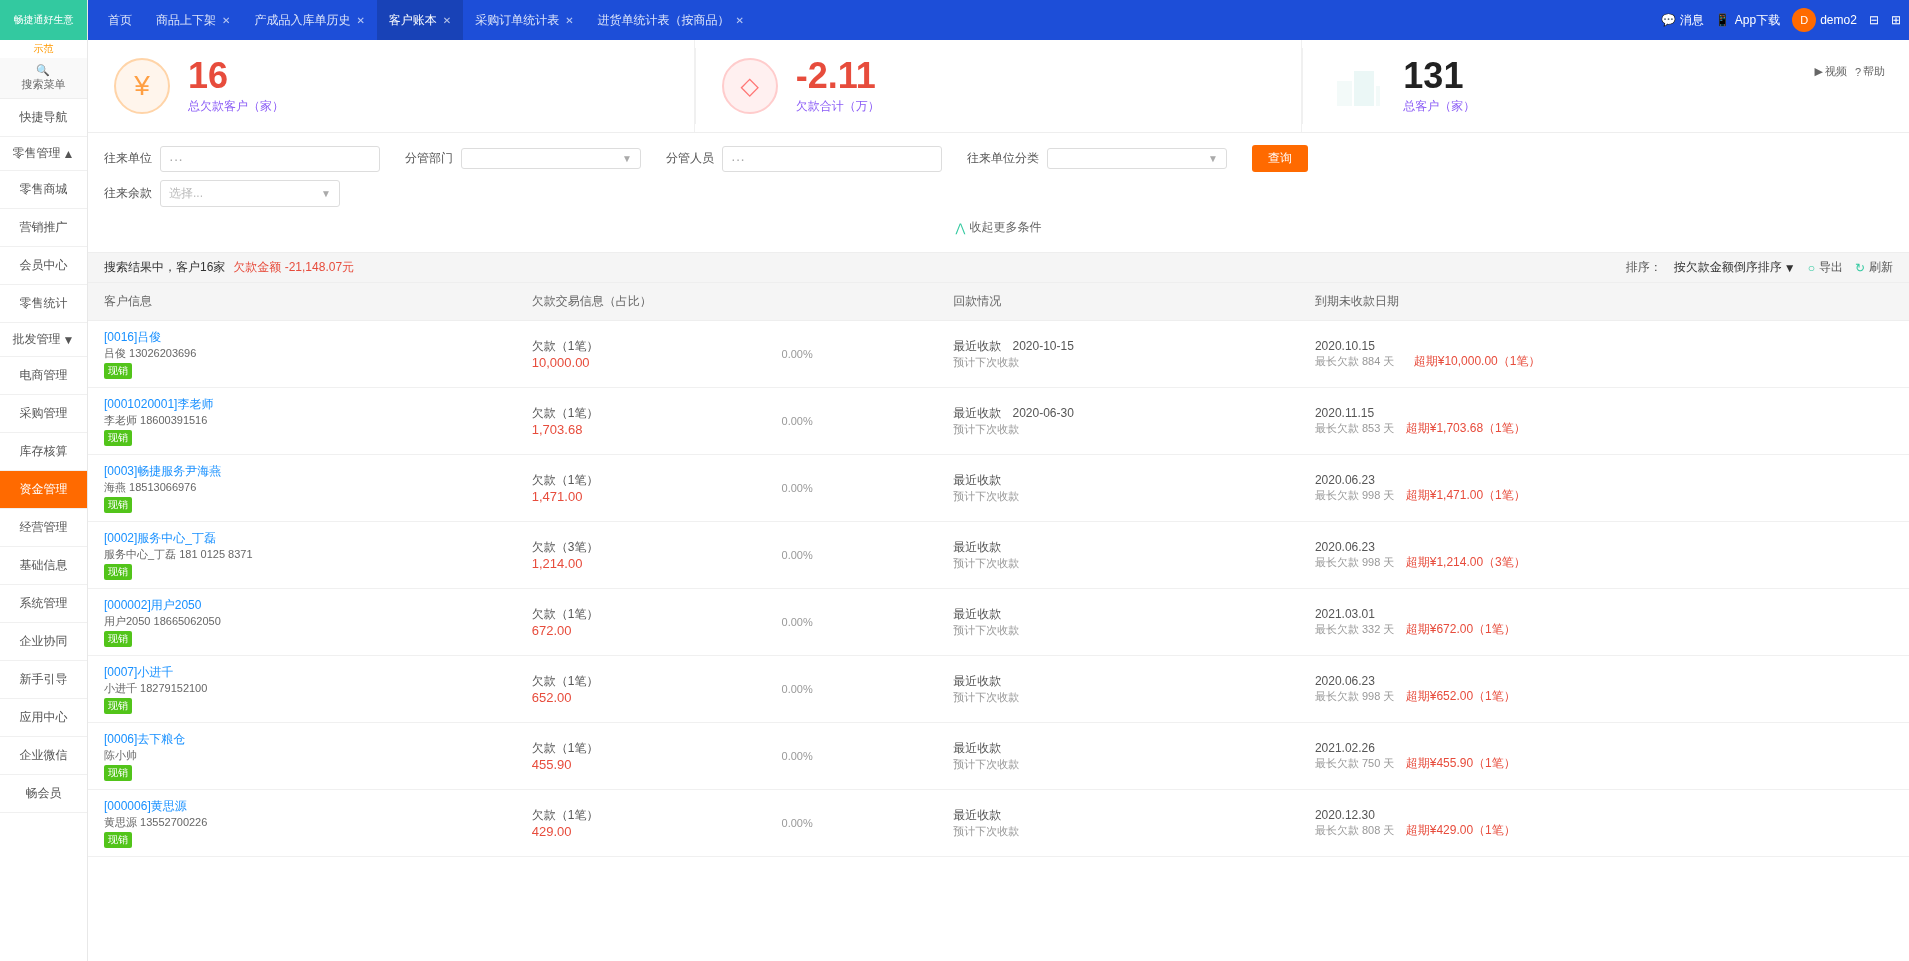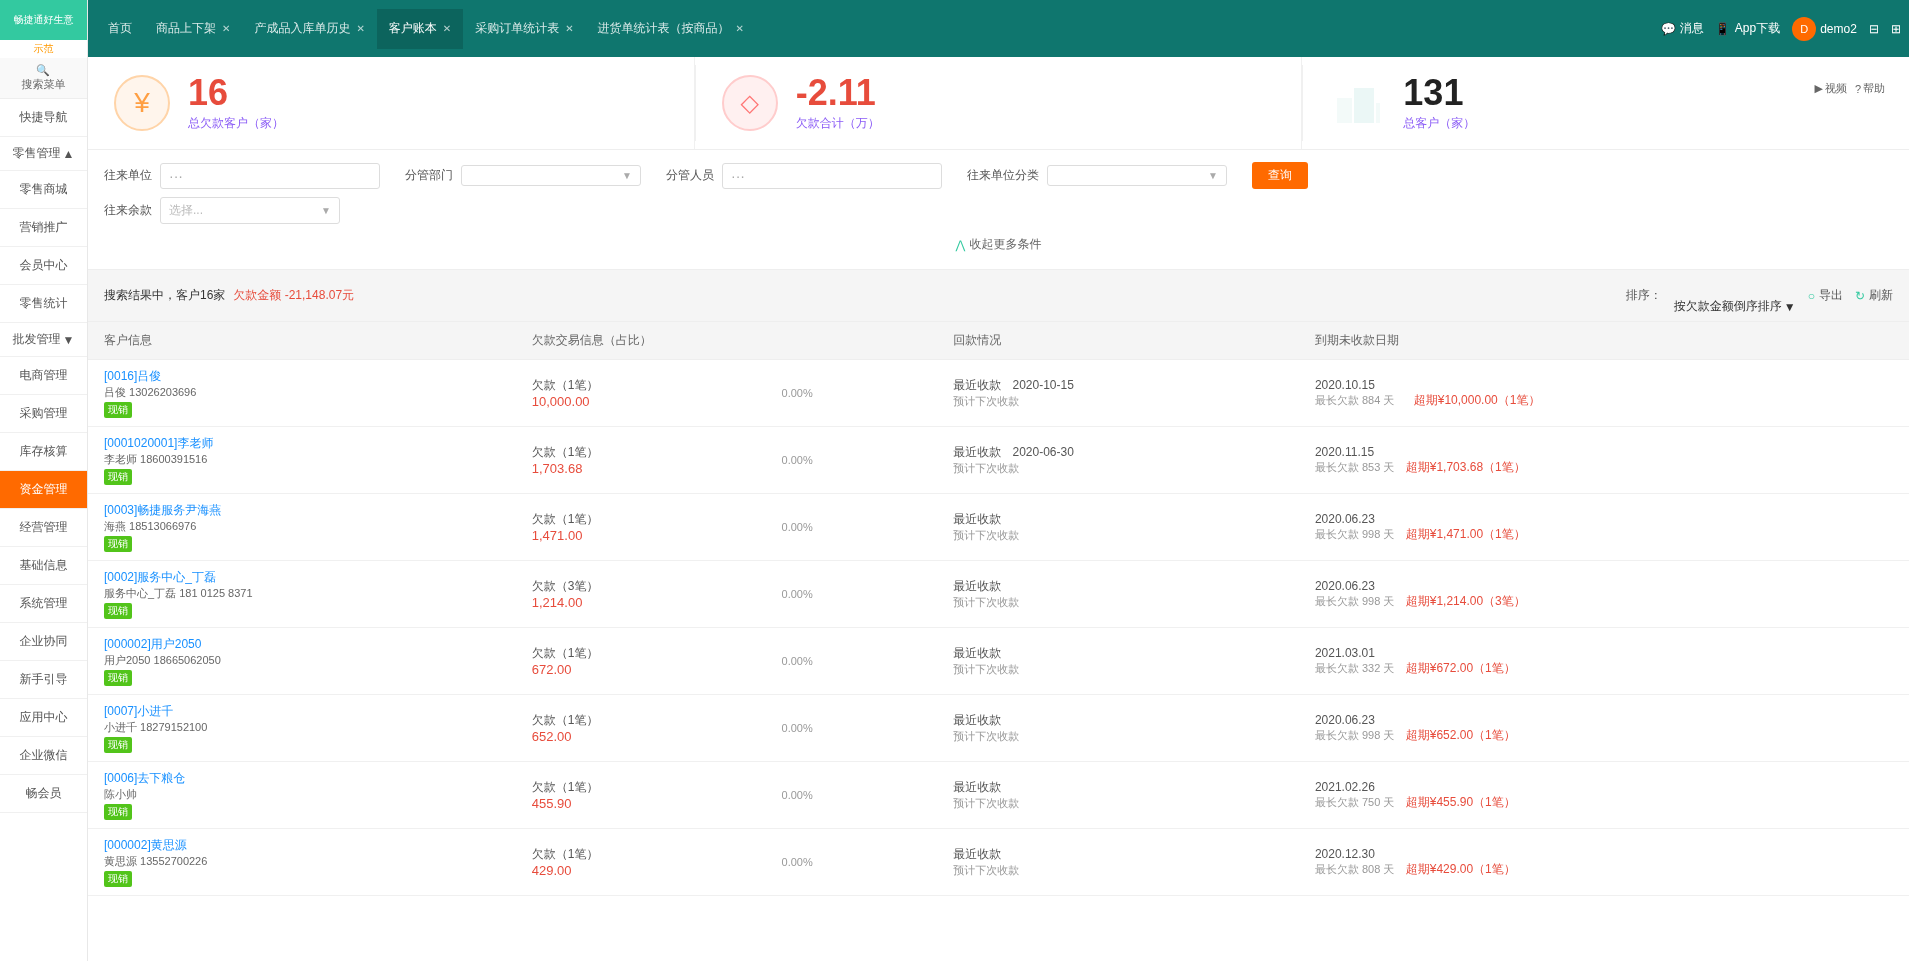--- a/index.html
+++ b/index.html
@@ -12,21 +12,21 @@
     .sidebar-brand { color: #f90; font-size: 10px; text-align: center; padding: 2px 0; background: #fff; }
     .sidebar-search { background: #f9f9f9; padding: 6px; cursor: pointer; text-align: center; color: #666; font-size: 11px; border-bottom: 1px solid #eee; }
     .sidebar-nav-item { padding: 10px 0; text-align: center; cursor: pointer; color: #555; font-size: 12px; border-bottom: 1px solid #f0f0f0; display: flex; flex-direction: column; align-items: center; gap: 2px; }
     .sidebar-nav-item.active { background: #ff6a00; color: #fff; }
     .sidebar-nav-group { display: flex; align-items: center; justify-content: center; gap: 2px; padding: 8px 4px; cursor: pointer; color: #555; font-size: 12px; border-bottom: 1px solid #f0f0f0; }
 
     
     .main { flex: 1; display: flex; flex-direction: column; overflow: hidden; }
 
     
-    .topbar { background: #0f766e; height: 57px; display: flex; align-items: center; padding: 0 8px; justify-content: space-between; flex-shrink: 0; }
+    .topbar { background: #1d4ed8; height: 40px; display: flex; align-items: center; padding: 0 8px; justify-content: space-between; flex-shrink: 0; }
     .topbar-tabs { display: flex; align-items: center; gap: 0; flex: 1; }
     .tab { padding: 0 12px; height: 40px; display: flex; align-items: center; gap: 4px; cursor: pointer; color: rgba(255,255,255,0.85); font-size: 12px; white-space: nowrap; }
     .tab.active { background: rgba(0,0,0,0.15); color: #fff; }
     .tab-close { font-size: 10px; color: rgba(255,255,255,0.7); margin-left: 2px; }
     .topbar-actions { display: flex; align-items: center; gap: 12px; color: #fff; font-size: 12px; }
     .topbar-action { display: flex; align-items: center; gap: 4px; cursor: pointer; }
 
     
     .summary-cards { display: flex; background: #fff; border-bottom: 1px solid #eee; flex-shrink: 0; }
     .summary-card { flex: 1; display: flex; align-items: center; padding: 16px 24px; gap: 16px; border-right: 1px solid #f0f0f0; }
@@ -55,21 +55,21 @@
     .filter-arrow { color: #aaa; font-size: 10px; }
     .btn-query { background: #ff6a00; color: #fff; border: none; border-radius: 3px; padding: 5px 16px; font-size: 12px; cursor: pointer; }
     .collapse-btn { display: flex; align-items: center; gap: 4px; color: #666; cursor: pointer; font-size: 12px; justify-content: center; padding: 4px 0; }
     .collapse-icon { color: #33c9a0; }
 
     
     .result-bar { display: flex; align-items: center; justify-content: space-between; padding: 6px 16px; background: #f5f5f5; border-bottom: 1px solid #eee; flex-shrink: 0; }
     .result-actions { display: flex; align-items: center; gap: 12px; font-size: 12px; color: #555; }
     .result-action { display: flex; align-items: center; gap: 4px; cursor: pointer; }
     .sort-label { color: #555; }
-    .sort-select { color: #333; display: flex; align-items: center; gap: 2px; cursor: pointer; margin-top: 22px; }
+    .sort-select { color: #333; display: flex; align-items: center; gap: 2px; cursor: pointer; }
 
     
     .table-container { flex: 1; overflow-y: auto; background: #fff; }
     .data-table { width: 100%; border-collapse: collapse; }
     .data-table thead tr { background: #f5f5f5; }
     .data-table th { padding: 10px 16px; text-align: left; font-size: 12px; color: #666; font-weight: normal; border-bottom: 1px solid #eee; }
     .data-table td { padding: 8px 16px; border-bottom: 1px solid #f0f0f0; vertical-align: middle; font-size: 12px; }
 
     .customer-name { color: #1890ff; cursor: pointer; font-size: 12px; }
     .customer-phone { color: #666; font-size: 11px; }
@@ -533,21 +533,21 @@
     <td>
       <div class="overdue-date">2021.02.26</div>
       <div>
         <span class="overdue-days">最长欠款 750 天</span>
         <span class="overdue-amount" style="margin-left:8px;">超期¥455.90（1笔）</span>
       </div>
     </td>
   </tr>
           <tr>
     <td>
-      <div class="customer-name">[000002]黄思源</div>
+      <div class="customer-name">[000006]黄思源</div>
       <div class="customer-phone">黄思源  13552700226</div>
       <span class="customer-tag">现销</span>
     </td>
     <td>
       <div class="debt-count">欠款（1笔）</div>
       <div class="debt-amount">429.00</div>
     </td>
     <td>
       <span class="debt-ratio">0.00%</span>
     </td>

